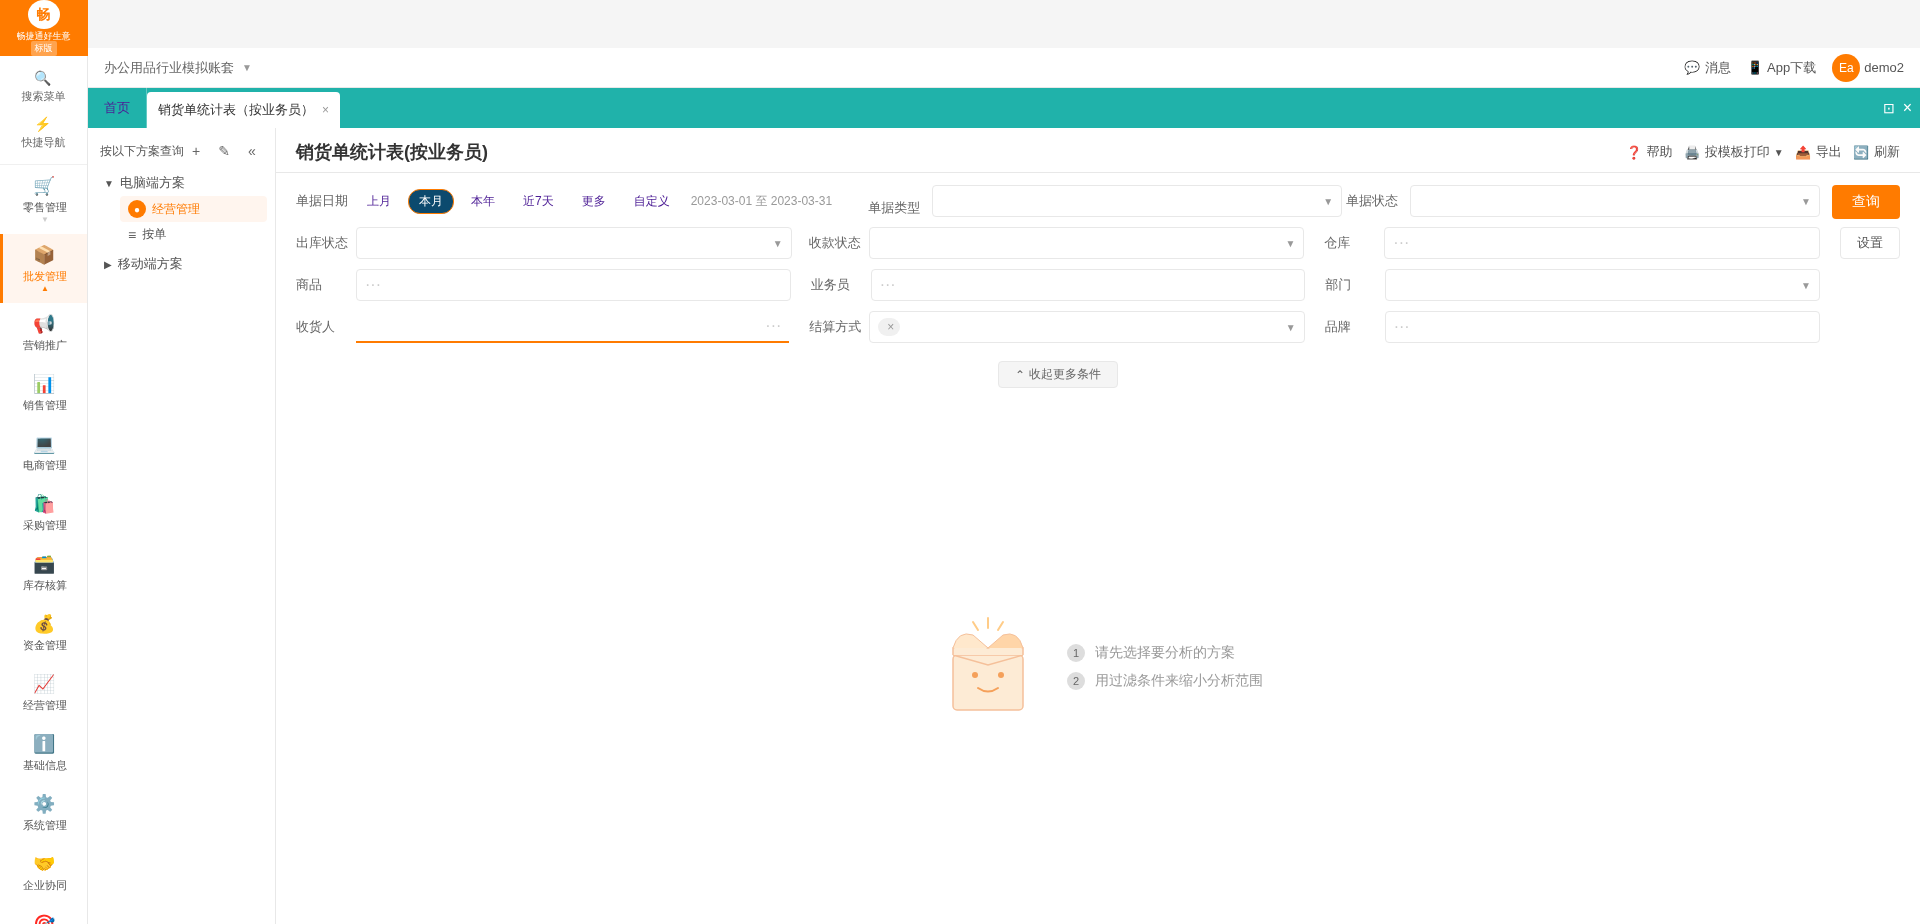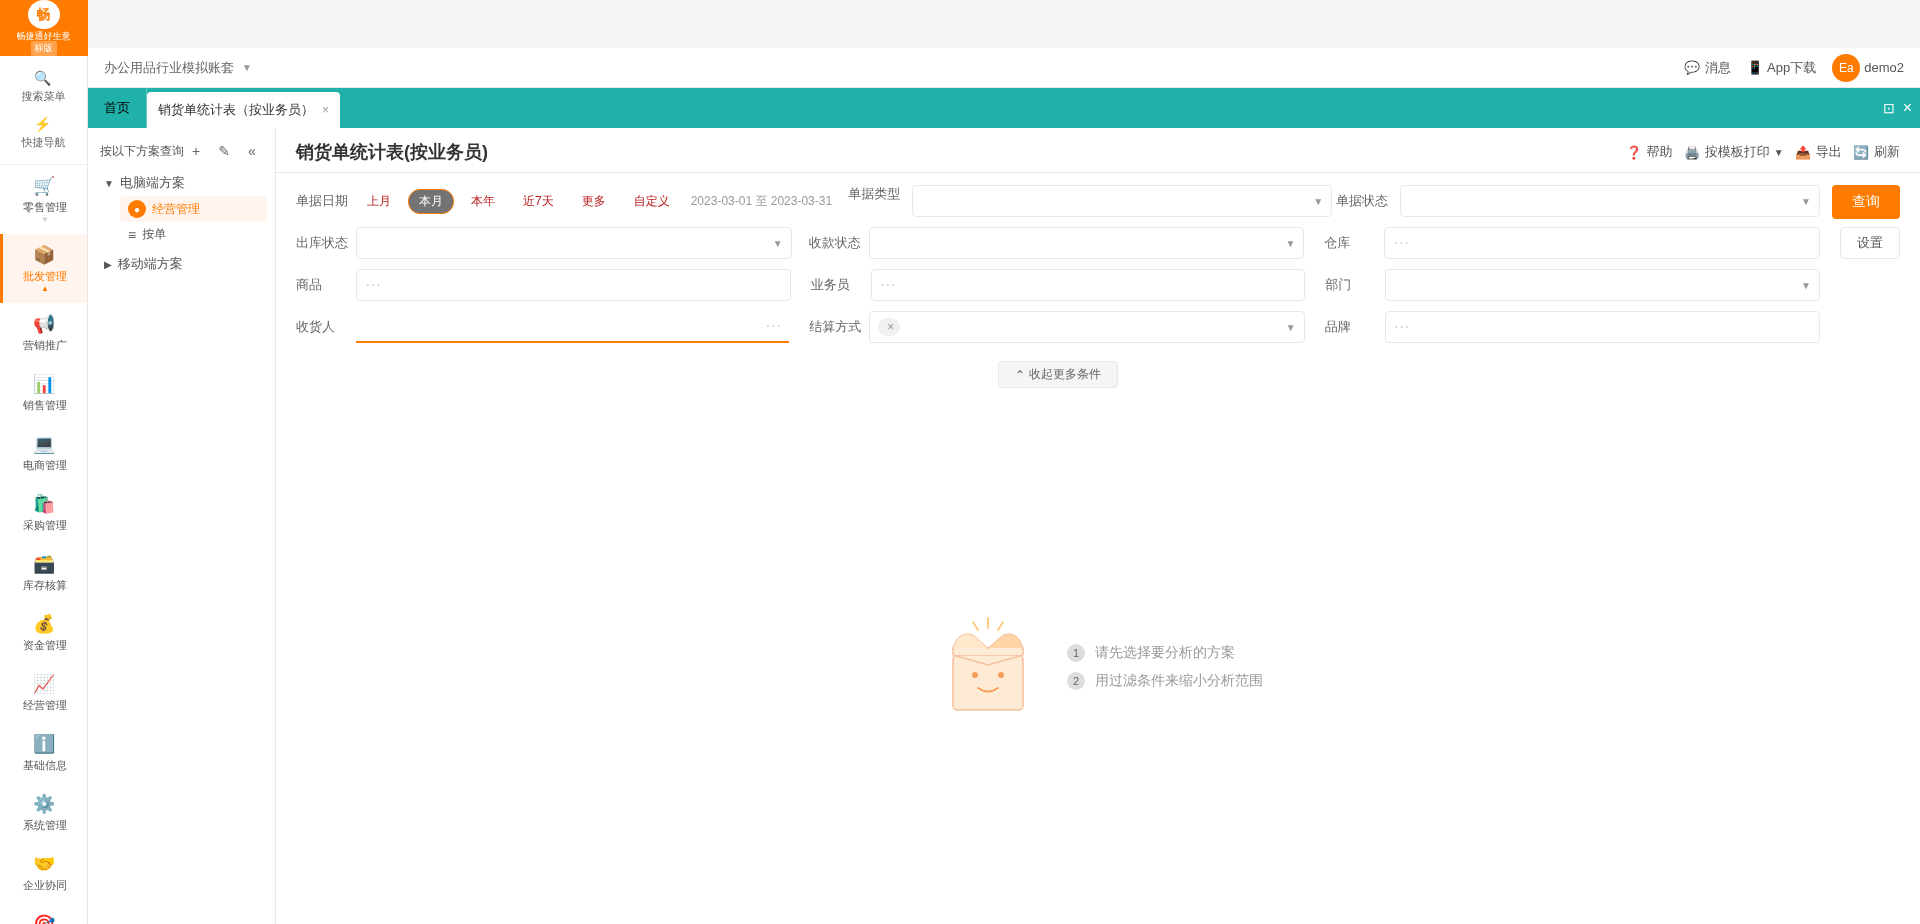--- a/index.html
+++ b/index.html
@@ -21,21 +21,21 @@
 
     
     .topbar { height: 40px; background: #fff; border-bottom: 1px solid #e8e8e8; display: flex; align-items: center; justify-content: space-between; padding: 0 16px; flex-shrink: 0; margin-top: 48px; }
     .topbar-left { display: flex; align-items: center; gap: 8px; font-size: 13px; color: #666; }
     .topbar-right { display: flex; align-items: center; gap: 16px; }
     .topbar-right-item { display: flex; align-items: center; gap: 4px; font-size: 13px; color: #555; cursor: pointer; }
     .user-avatar { width: 28px; height: 28px; border-radius: 50%; background: #ff7b00; display: flex; align-items: center; justify-content: center; color: #fff; font-size: 12px; }
 
     
     .tabbar { height: 40px; background: #20b2aa; display: flex; align-items: center; flex-shrink: 0; }
-    .tab-home { padding: 0 16px; height: 56px; display: flex; align-items: center; color: #000000; font-size: 13px; cursor: pointer; border-right: 1px solid rgba(255,255,255,0.3); }
+    .tab-home { padding: 0 16px; height: 56px; display: flex; align-items: center; color: #4c1d95; font-size: 13px; cursor: pointer; border-right: 1px solid rgba(255,255,255,0.3); }
     .tab-active { background: #fff; color: #333; height: 36px; margin-top: 4px; border-radius: 4px 4px 0 0; padding: 0 11px; display: flex; align-items: center; gap: 8px; font-size: 13px; cursor: pointer; }
     .tab-close { color: #999; font-size: 12px; cursor: pointer; }
     .tab-maximize { margin-left: auto; margin-right: 8px; color: #fff; display: flex; align-items: center; gap: 8px; }
     .tab-maximize span { cursor: pointer; font-size: 16px; }
 
     
     .page-content { flex: 1; display: flex; overflow: hidden; background: #f5f5f5; }
 
     
     .left-panel { width: 188px; background: #fff; border-right: 1px solid #e8e8e8; padding: 12px 0; flex-shrink: 0; }
@@ -56,22 +56,22 @@
     .page-header { background: #fff; padding: 12px 20px 8px; border-bottom: 1px solid #e8e8e8; flex-shrink: 0; display: flex; align-items: center; justify-content: space-between; }
     .page-title { font-size: 18px; font-weight: bold; color: #333; }
     .page-header-actions { display: flex; align-items: center; gap: 12px; }
     .header-btn { display: flex; align-items: center; gap: 4px; font-size: 13px; color: #555; cursor: pointer; }
 
     
     .filter-area { background: #fff; padding: 12px 20px; flex-shrink: 0; }
     .filter-row { display: flex; align-items: center; gap: 4px; margin-bottom: 10px; }
     .filter-label { font-size: 13px; color: #666; white-space: nowrap; min-width: 56px; }
     .filter-date-group { display: flex; align-items: center; gap: 6px; }
-    .date-btn { padding: 3px 10px; border-radius: 4px; font-size: 12px; cursor: pointer; color: #b91c1c; border: 1px solid transparent; }
-    .date-btn.active { background: #737373; color: #fff; border-color: #ff7b00; border-radius: 12px; }
+    .date-btn { padding: 3px 10px; border-radius: 4px; font-size: 12px; cursor: pointer; color: #4c1d95; border: 1px solid transparent; }
+    .date-btn.active { background: #0c4a6e; color: #fff; border-color: #ff7b00; border-radius: 12px; }
     .date-range { font-size: 12px; color: #999; margin-left: 4px; }
     .filter-select { flex: 1; height: 32px; border: 1px solid #e8e8e8; border-radius: 4px; padding: 0 8px; display: flex; align-items: center; justify-content: space-between; cursor: pointer; background: #fff; font-size: 13px; color: #333; }
     .filter-input { flex: 1; height: 32px; border: 1px solid #e8e8e8; border-radius: 4px; padding: 0 8px; display: flex; align-items: center; justify-content: space-between; cursor: pointer; background: #fff; font-size: 13px; border-bottom: 2px solid #ff7b00; border-top: none; border-left: none; border-right: none; border-radius: 0; }
     .filter-dots { color: #ccc; font-size: 16px; }
     .collapse-btn { margin: 8px auto; display: flex; align-items: center; justify-content: center; gap: 4px; cursor: pointer; font-size: 12px; color: #666; background: #f5f5f5; border: 1px solid #e8e8e8; border-radius: 4px; padding: 4px 16px; width: fit-content; }
     .close-tag { background: #f0f0f0; border-radius: 10px; padding: 2px 6px; font-size: 12px; color: #555; display: flex; align-items: center; gap: 3px; }
     .close-tag .x { cursor: pointer; color: #999; }
 
     
     .action-area { display: flex; gap: 8px; flex-direction: column; align-items: flex-end; justify-content: flex-start; padding-top: 0; }
@@ -277,21 +277,21 @@
               <span class="filter-label">单据日期</span>
               <div class="filter-date-group">
                 <div class="date-btn">上月</div>
                 <div class="date-btn active">本月</div>
                 <div class="date-btn">本年</div>
                 <div class="date-btn">近7天</div>
                 <div class="date-btn">更多</div>
                 <div class="date-btn">自定义</div>
                 <span class="date-range">2023-03-01 至 2023-03-31</span>
               </div>
-              <div style="flex:1; display:flex; align-items:flex-start; gap:8px; margin-left:12px;">
+              <div style="flex:1; display:flex; align-items:flex-end; gap:8px; margin-left:32px;">
                 <span class="filter-label">单据类型</span>
                 <div class="filter-select" style="flex:1;">
                   <span></span>
                   <span class="chevron">▼</span>
                 </div>
               </div>
               <div style="flex:1; display:flex; align-items:center; gap:8px;">
                 <span class="filter-label">单据状态</span>
                 <div class="filter-select" style="flex:1;">
                   <span></span>

